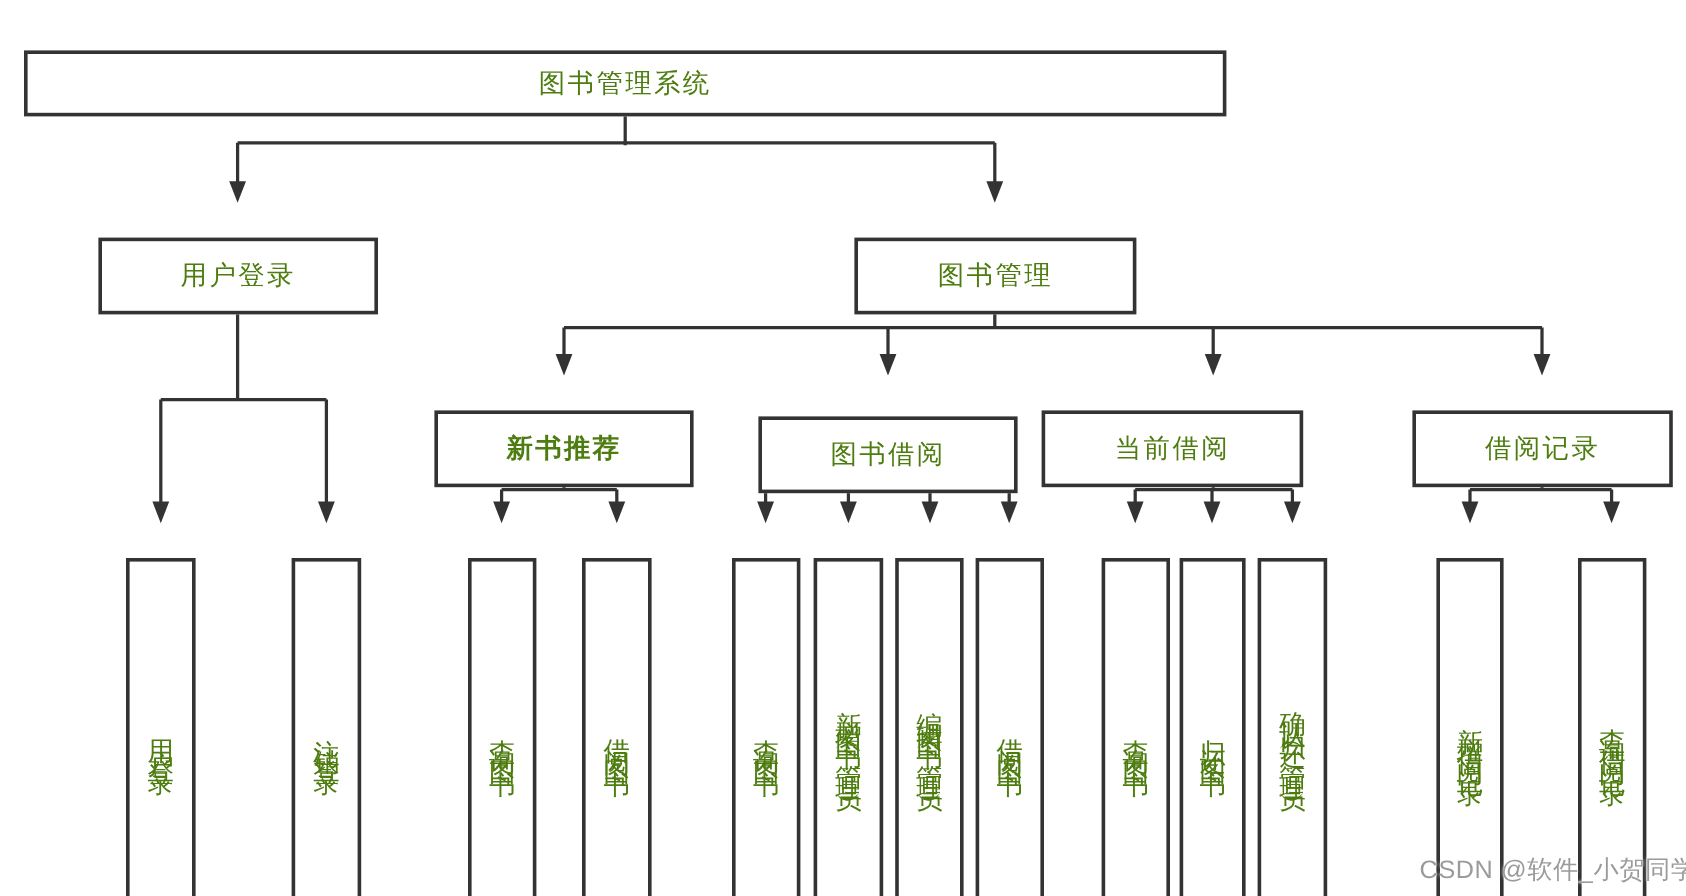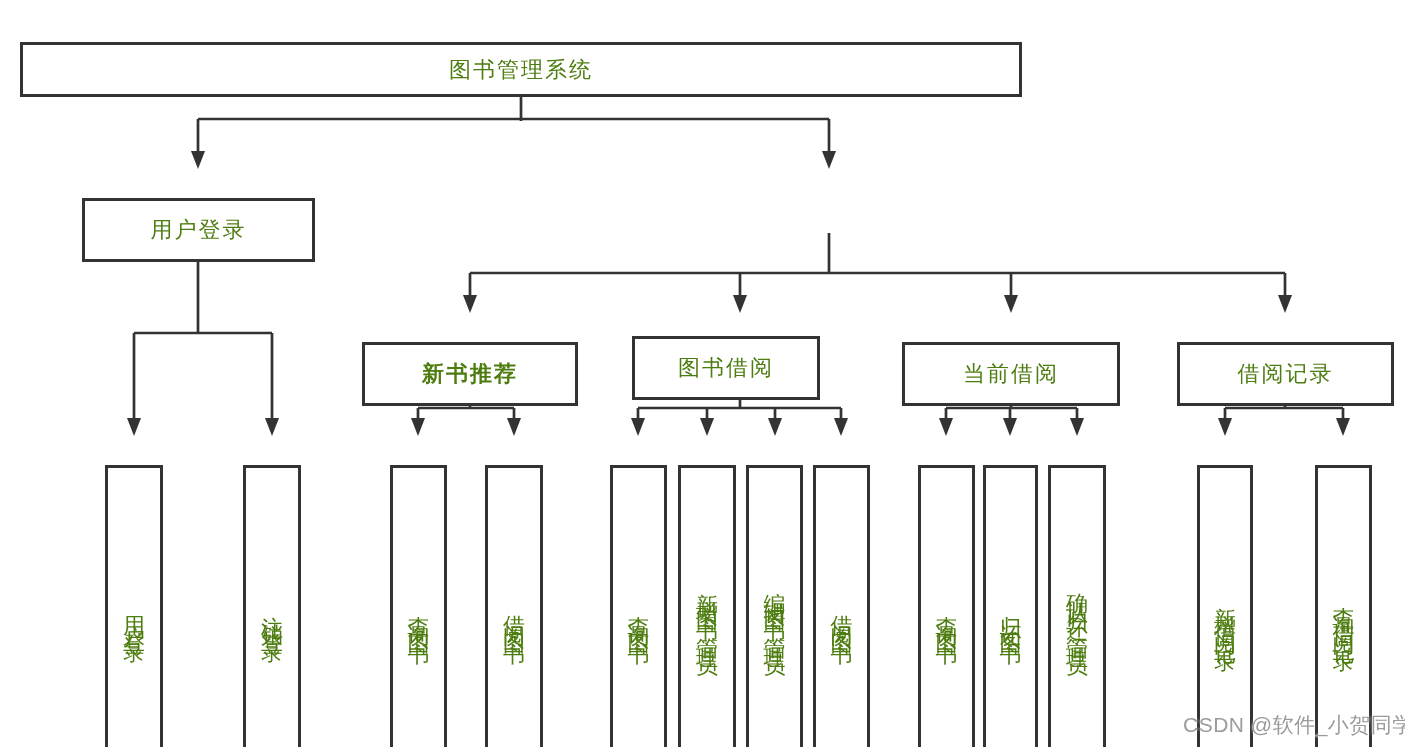--- a/index.html
+++ b/index.html
@@ -95,28 +95,31 @@
     </g>
   </svg>
 
   <div class="node h-node" style="left:20px; top:13px; width:1002px; height:55px;">
     <span>图书管理系统</span>
   </div>
 
   <div class="node h-node" style="left:82px; top:169px; width:233px; height:64px;">
     <span>用户登录</span>
   </div>
+  <div class="node h-node" style="left:712px; top:169px; width:235px; height:64px;">
+    <span>图书管理</span>
+  </div>
 
   <div class="node h-node" style="left:362px; top:313px; width:216px; height:64px;font-weight:bold;">
     <span>新书推荐</span>
   </div>
-  <div class="node h-node" style="left:632px; top:307px; width:188px; height:64px;">
+  <div class="node h-node" style="left:632px; top:318px; width:216px; height:64px;">
     <span>图书借阅</span>
   </div>
-  <div class="node h-node" style="left:902px; top:313px; width:218px; height:64px;">
+  <div class="node h-node" style="left:868px; top:313px; width:218px; height:64px;">
     <span>当前借阅</span>
   </div>
   <div class="node h-node" style="left:1177px; top:313px; width:217px; height:64px;">
     <span>借阅记录</span>
   </div>
 
   <div class="node v-node" style="left:105px; top:436px; width:58px; height:301px;">
     <span>用户登录</span>
   </div>
   <div class="node v-node" style="left:243px; top:436px; width:58px; height:301px;">

